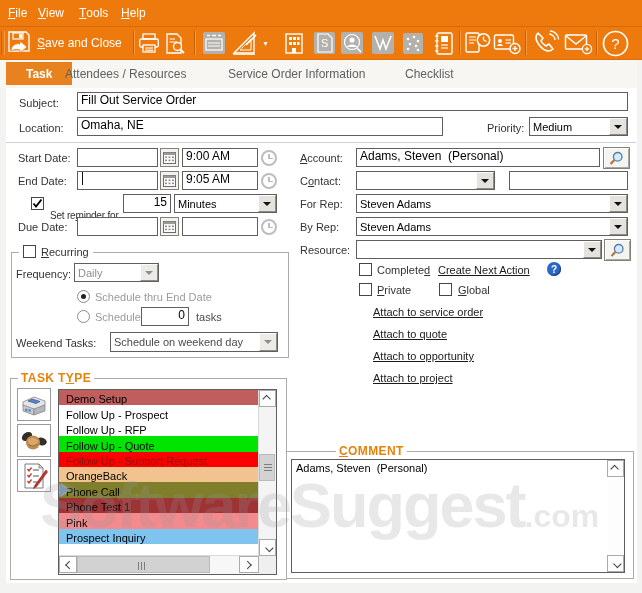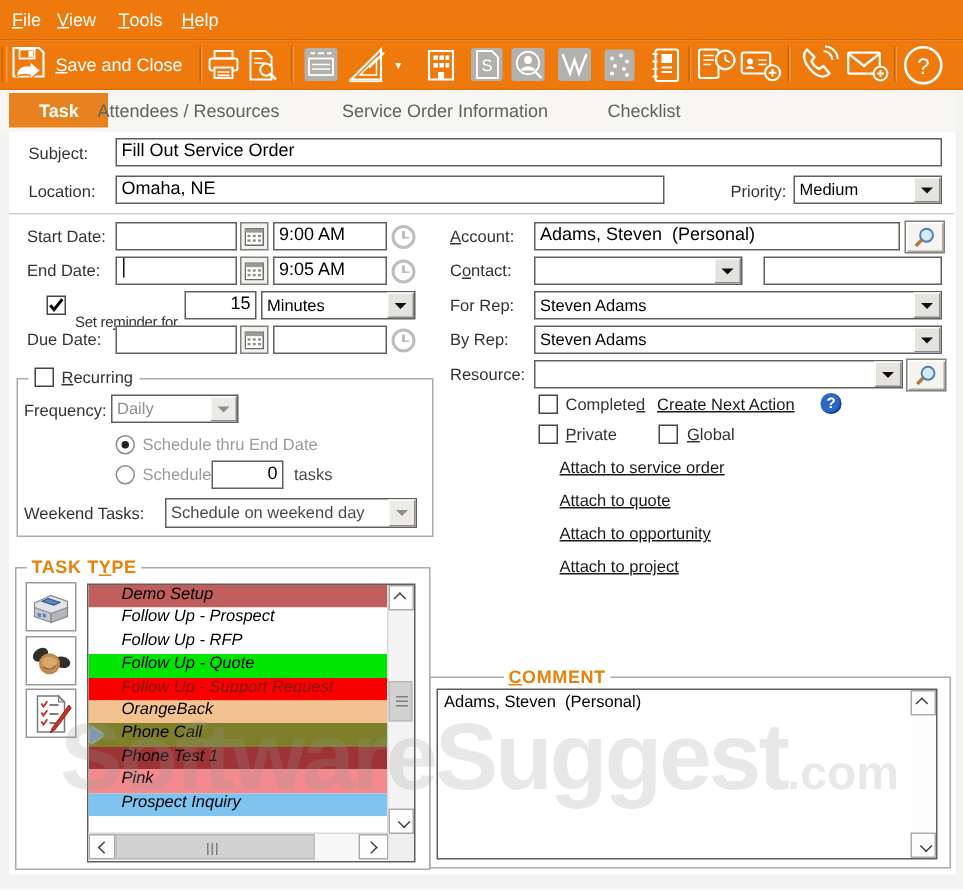--- a/index.html
+++ b/index.html
@@ -54,22 +54,22 @@
            font-size:10px;font-weight:bold;display:flex;align-items:center;justify-content:center;
            box-shadow:inset -1px -1px 1px #1a3f86;}
   
   .gbox{position:absolute;border:1px solid #ABABAB;box-sizing:border-box;}
   .gtitle{position:absolute;background:#fff;color:#E8820A;font-weight:bold;font-size:12px;
           letter-spacing:.4px;padding:0 3px;white-space:pre;}
   
   .ttlist{position:absolute;left:58px;top:389px;width:219px;height:186px;border:1px solid #5F5F5F;
           background:#fff;box-sizing:border-box;}
   .tt-rows{position:absolute;left:0;top:0;width:200px;height:166px;overflow:hidden;}
-  .tt-row{height:15.4px;font-size:11px;display:flex;align-items:flex-start;padding-left:22px;
-          white-space:pre;position:relative;font-style:italic;}
+  .tt-row{height:15.4px;font-size:11px;display:flex;align-items:flex-end;padding-left:7px;
+          white-space:pre;position:relative;}
   .tt-pointer{position:absolute;left:1px;top:1.5px;width:0;height:0;border-left:9px solid #7A99B8;
               border-top:6px solid transparent;border-bottom:6px solid transparent;
               filter:drop-shadow(0 0 1px #fff);}
   .sb-btn{background:#FDFDFD;border:1px solid #ABABAB;box-sizing:border-box;position:absolute;
           display:flex;align-items:center;justify-content:center;}
   .chev{width:5px;height:5px;border-left:1.4px solid #414141;border-bottom:1.4px solid #414141;display:block;}
   .chev.up{transform:rotate(135deg) translate(1px,1px);}
   .chev.down{transform:rotate(-45deg) translate(1px,1px);}
   .chev.left{transform:rotate(45deg) translate(1px,-1px);}
   .chev.right{transform:rotate(-135deg) translate(1px,-1px);}

